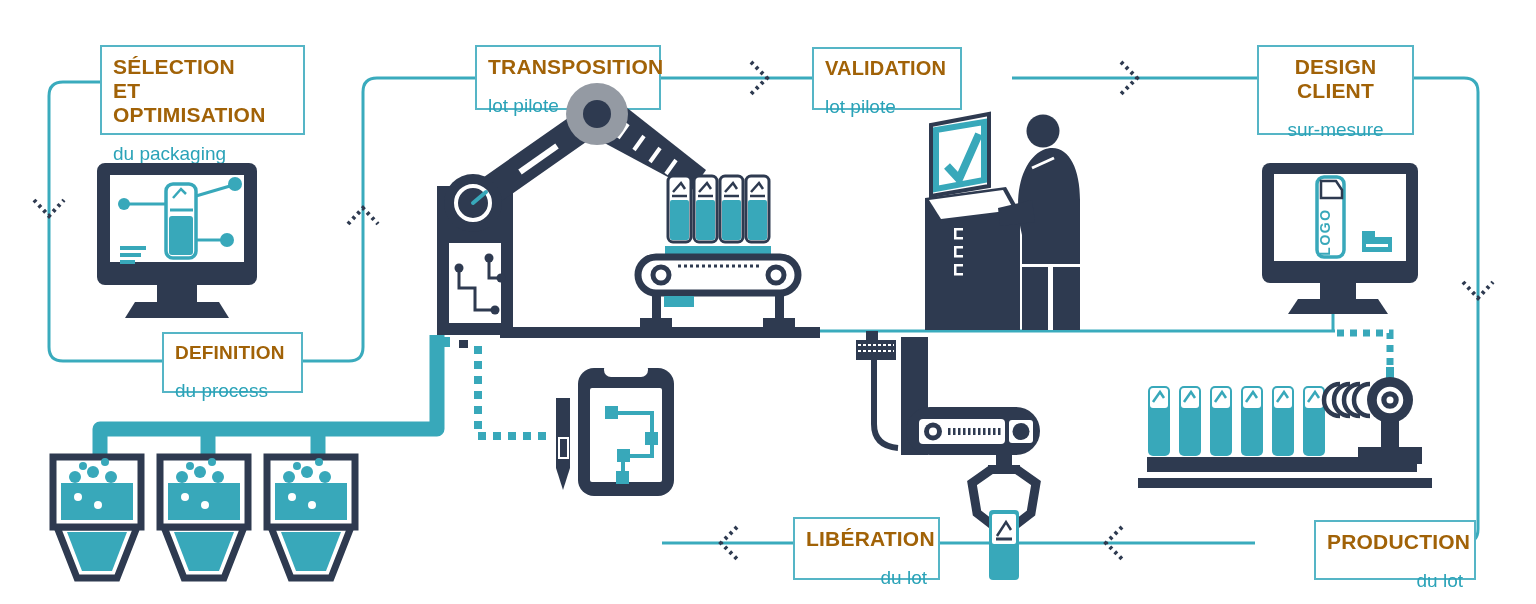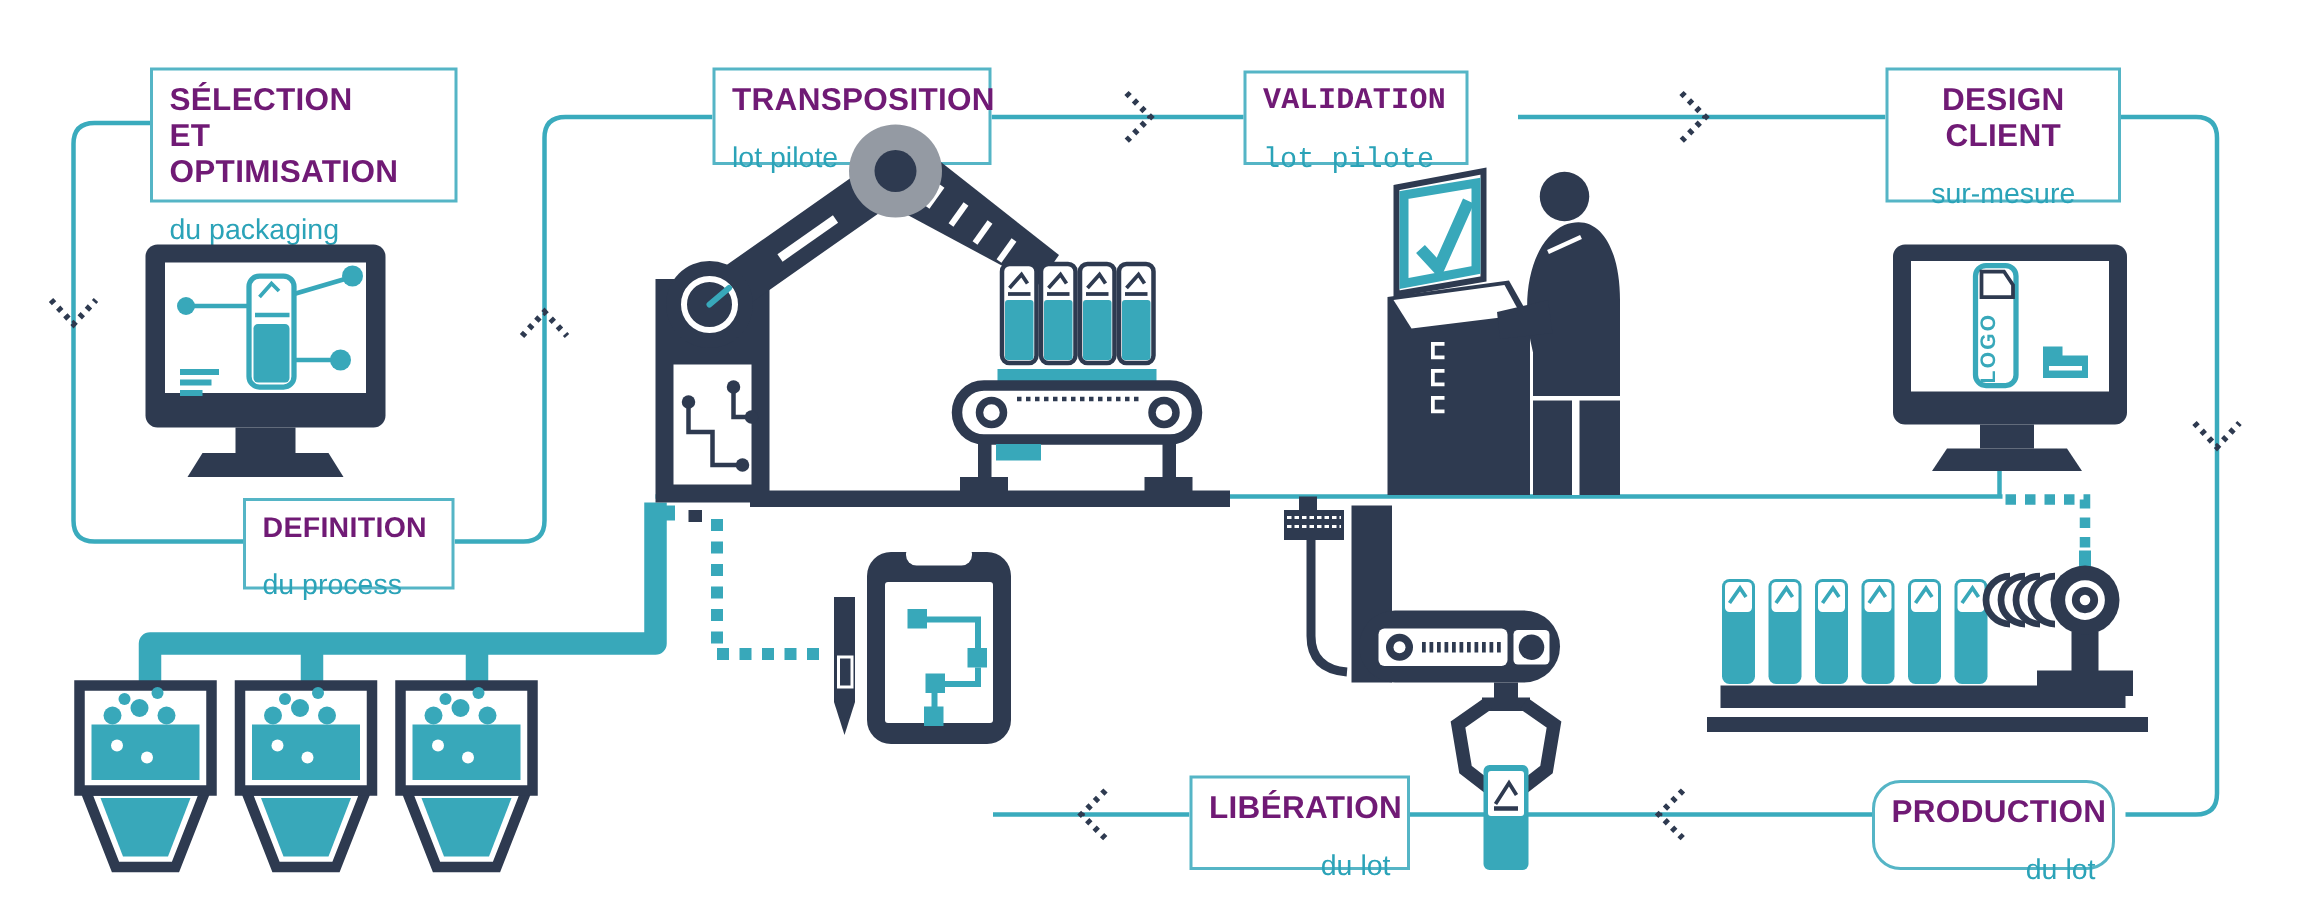--- a/index.html
+++ b/index.html
@@ -7,21 +7,21 @@
     position:relative;width:1536px;height:604px;background:#ffffff;
     font-family:"Liberation Sans",sans-serif;overflow:hidden;
   }
   svg{position:absolute;left:0;top:0;}
   .layer-lines{z-index:1;}
   .layer-art{z-index:3;}
   .box{
     position:absolute;z-index:2;background:#ffffff;border:2px solid #55b5c6;
     box-sizing:border-box;padding:8px 11px;
   }
-  .box .t{color:#701a75;font-weight:bold;font-size:21px;line-height:1.14;letter-spacing:.2px;}
+  .box .t{color:#a16207;font-weight:bold;font-size:21px;line-height:1.14;letter-spacing:.2px;}
   .box .t.small{font-size:19px;}
   .box .t.mid{font-size:20px;}
   .box .s{color:#2ba3b8;font-size:19px;line-height:1.15;margin-top:16px;}
   .box.right-sub .s{text-align:right;}
   .box.center-t .t{text-align:center;}
 </style>
 </head>
 <body>
 
 <div id="stage">
@@ -67,21 +67,21 @@
     <div class="t">SÉLECTION</div>
     <div class="t">ET OPTIMISATION</div>
     <div class="s">du packaging</div>
   </div>
 
   <div class="box" style="left:475px;top:45px;width:186px;height:65px;">
     <div class="t">TRANSPOSITION</div>
     <div class="s">lot pilote</div>
   </div>
 
-  <div class="box" style="left:829px;top:47px;width:150px;height:63px;font-family:Liberation Mono, monospace;">
+  <div class="box" style="left:812px;top:47px;width:150px;height:63px;">
     <div class="t mid">VALIDATION</div>
     <div class="s">lot pilote</div>
   </div>
 
   <div class="box" style="left:1257px;top:45px;width:157px;height:90px;text-align:center;">
     <div class="t">DESIGN</div>
     <div class="t">CLIENT</div>
     <div class="s">sur-mesure</div>
   </div>
 
@@ -89,21 +89,21 @@
     <div class="t small">DEFINITION</div>
     <div class="s">du process</div>
   </div>
 
 
   <div class="box right-sub center-t" style="left:793px;top:517px;width:147px;height:63px;">
     <div class="t">LIBÉRATION</div>
     <div class="s">du lot</div>
   </div>
 
-  <div class="box right-sub center-t" style="left:1248px;top:520px;width:162px;height:60px;border-radius:19px;">
+  <div class="box right-sub center-t" style="left:1314px;top:520px;width:162px;height:60px;">
     <div class="t">PRODUCTION</div>
     <div class="s">du lot</div>
   </div>
 
   <svg class="layer-art" width="1536" height="604" viewBox="0 0 1536 604">
 
     <g>
       <rect x="97" y="163" width="160" height="122" rx="8" fill="#2e3a50"></rect>
       <rect x="110" y="175" width="134" height="87" fill="#ffffff"></rect>
       <rect x="157" y="285" width="40" height="17" fill="#2e3a50"></rect>

